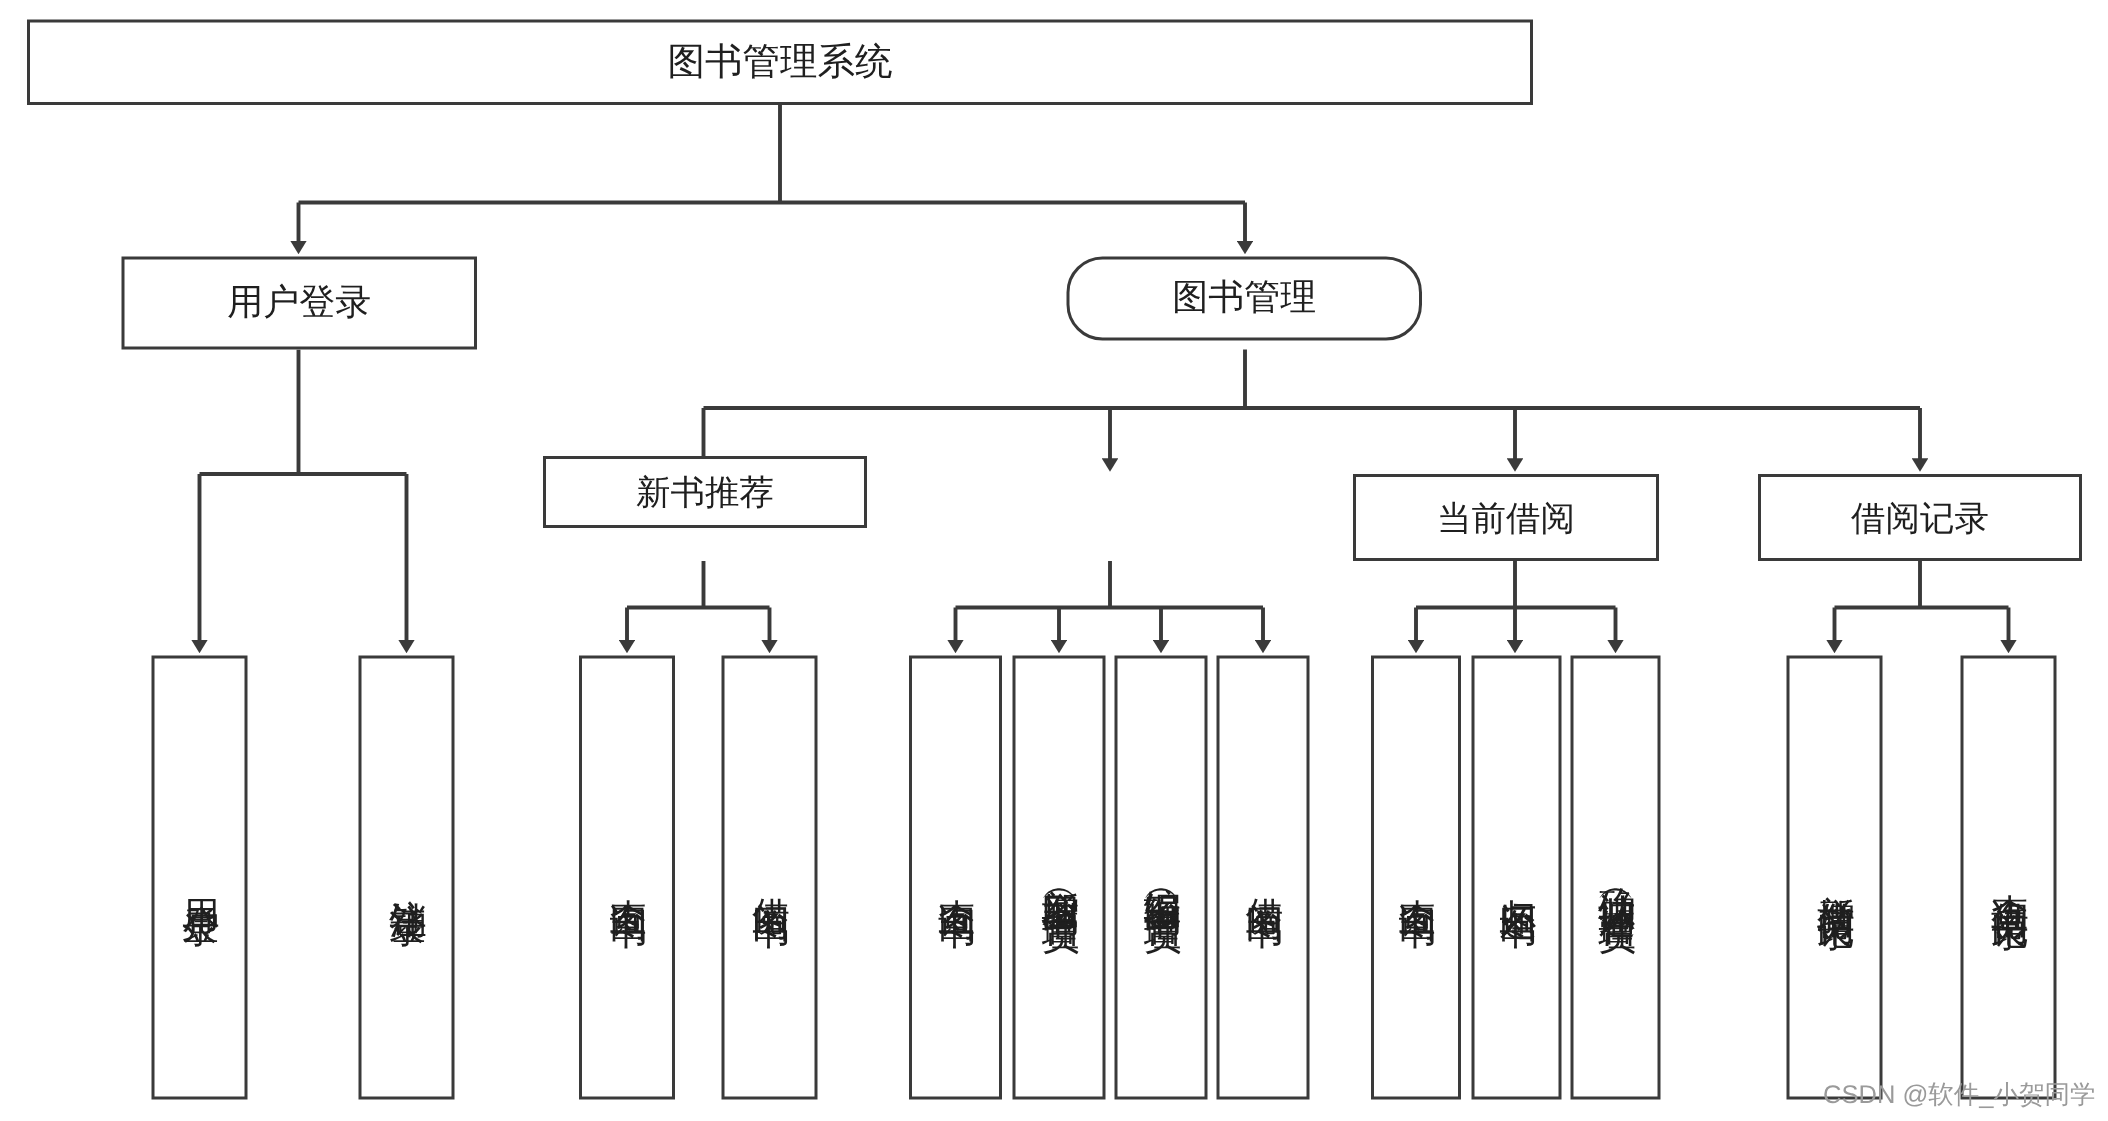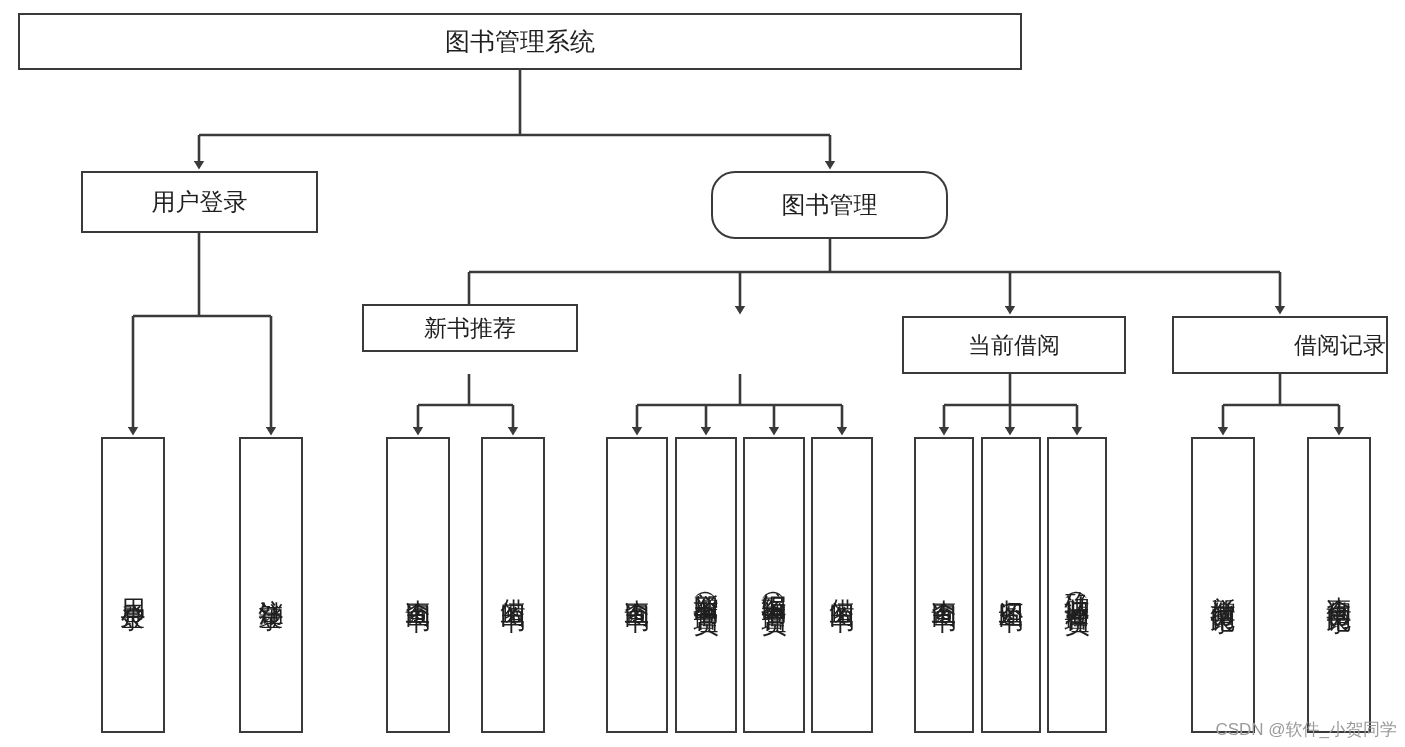--- a/index.html
+++ b/index.html
@@ -122,31 +122,31 @@
     </g>
   </svg>
 
   <div class="node root" style="left:18px; top:13px; width:1004px; height:57px;">
     <span class="label">图书管理系统</span>
   </div>
 
   <div class="node lvl2" style="left:81px; top:171px; width:237px; height:62px;">
     <span class="label">用户登录</span>
   </div>
-  <div class="node lvl2" style="left:711px; top:171px; width:237px; height:68px;border-radius:24px;">
+  <div class="node lvl2" style="left:711px; top:171px; width:237px; height:56px;border-radius:24px;">
     <span class="label">图书管理</span>
   </div>
 
   <div class="node lvl3" style="left:362px; top:304px; width:216px; height:48px;">
     <span class="label">新书推荐</span>
   </div>
-  <div class="node lvl3" style="left:902px; top:316px; width:224px; height:58px;">
+  <div class="node lvl3" style="left:902px; top:316px; width:204px; height:58px;">
     <span class="label">当前借阅</span>
   </div>
-  <div class="node lvl3" style="left:1172px; top:316px; width:216px; height:58px;justify-content:flex-end;">
+  <div class="node lvl3" style="left:1172px; top:316px; width:216px; height:58px;">
     <span class="label">借阅记录</span>
   </div>
 
   <div class="node leaf" style="left:101px; top:437px; width:64px; height:296px;">
     <span class="label">用户登录</span>
   </div>
   <div class="node leaf" style="left:239px; top:437px; width:64px; height:296px;">
     <span class="label">注销登录</span>
   </div>
 

